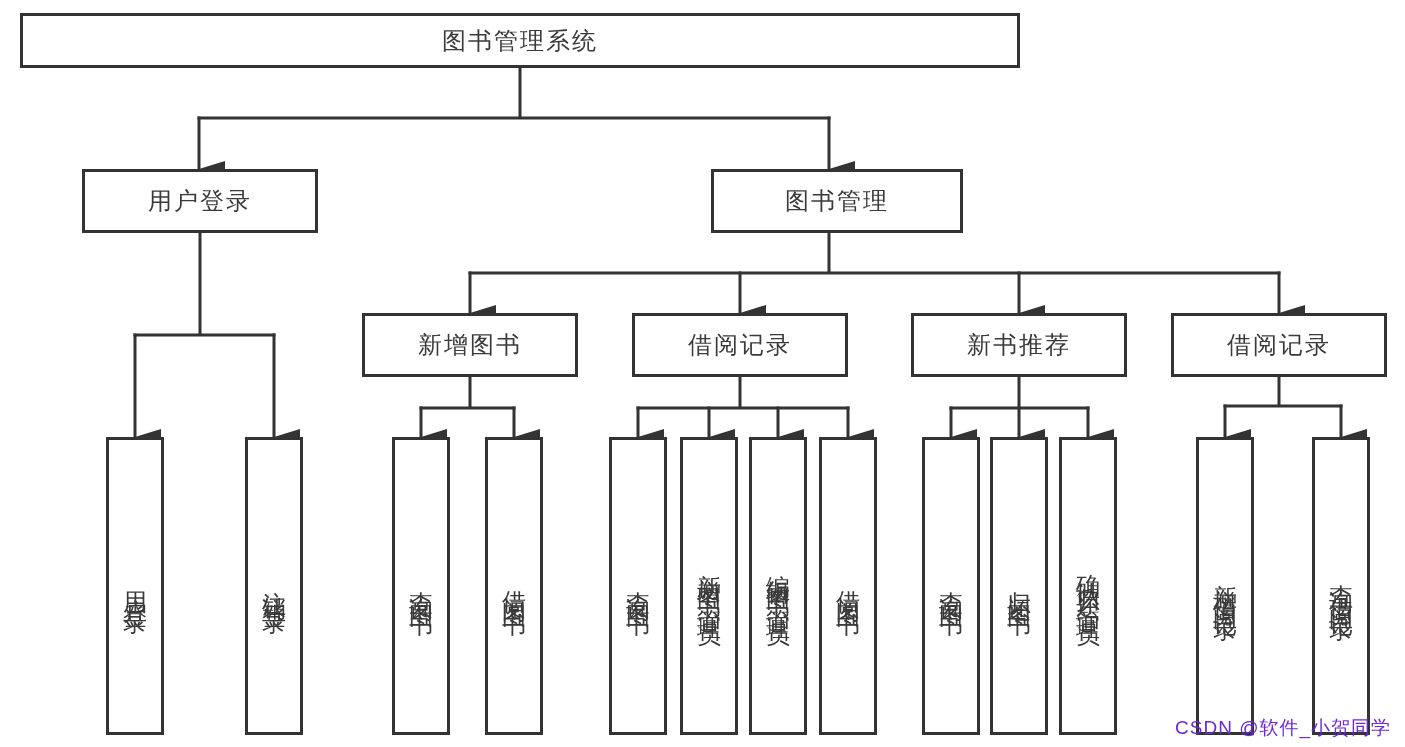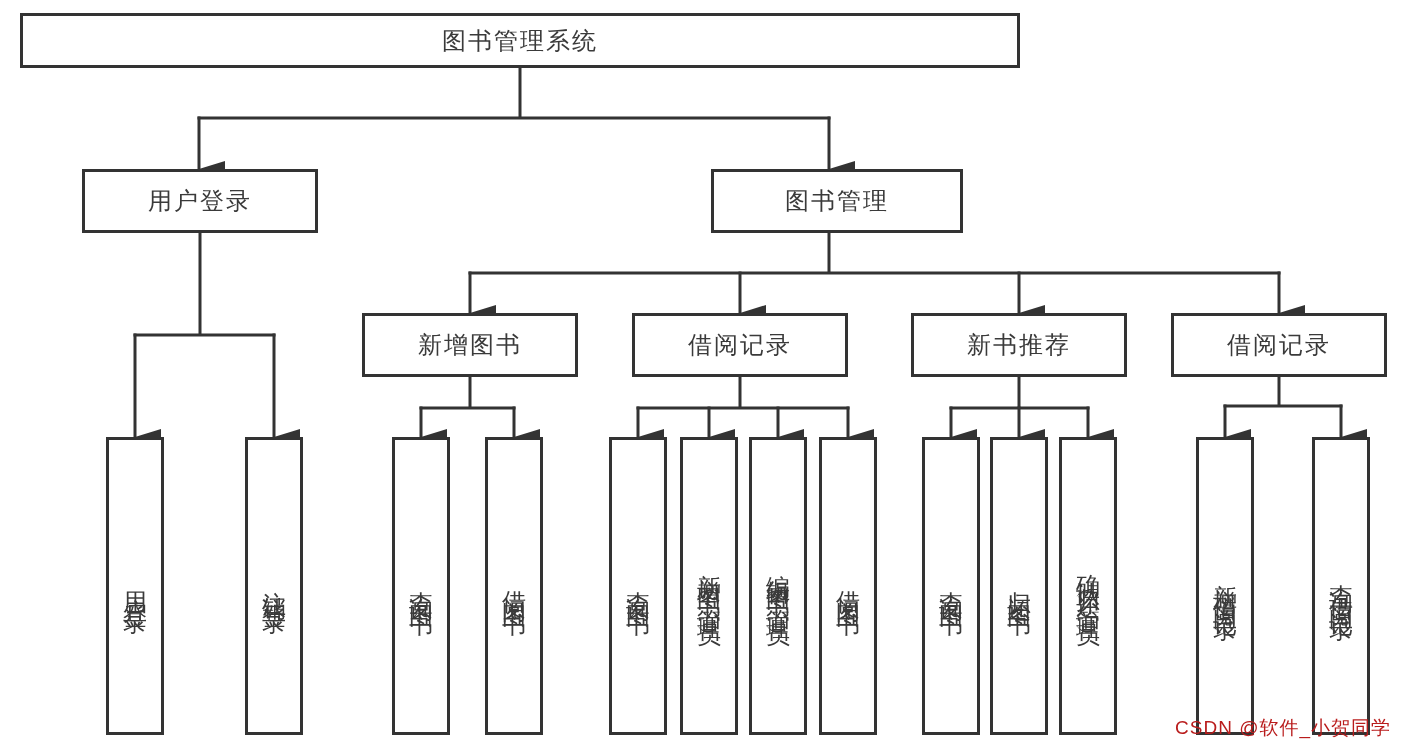--- a/index.html
+++ b/index.html
@@ -29,21 +29,21 @@
     writing-mode:vertical-lr;
     text-orientation:mixed;
     letter-spacing:7px;
     white-space:normal;
     line-height:1;
   }
   #watermark{
     position:absolute;
     right:14px;bottom:6px;
     z-index:3;
-    color:#b91c1c;
+    color:#6d28d9;
     font-size:19px;
     letter-spacing:1px;
     white-space:nowrap;
   }
 </style>
 </head>
 <body>
 
 <div id="canvas">
 

